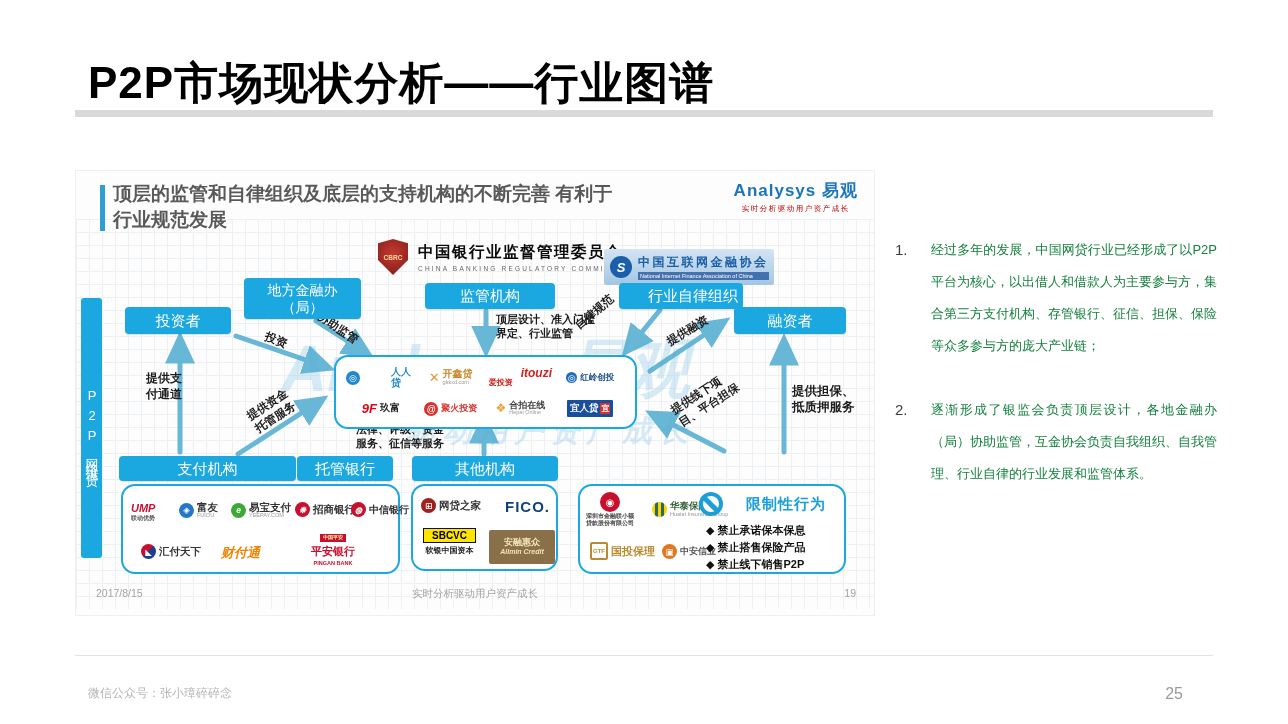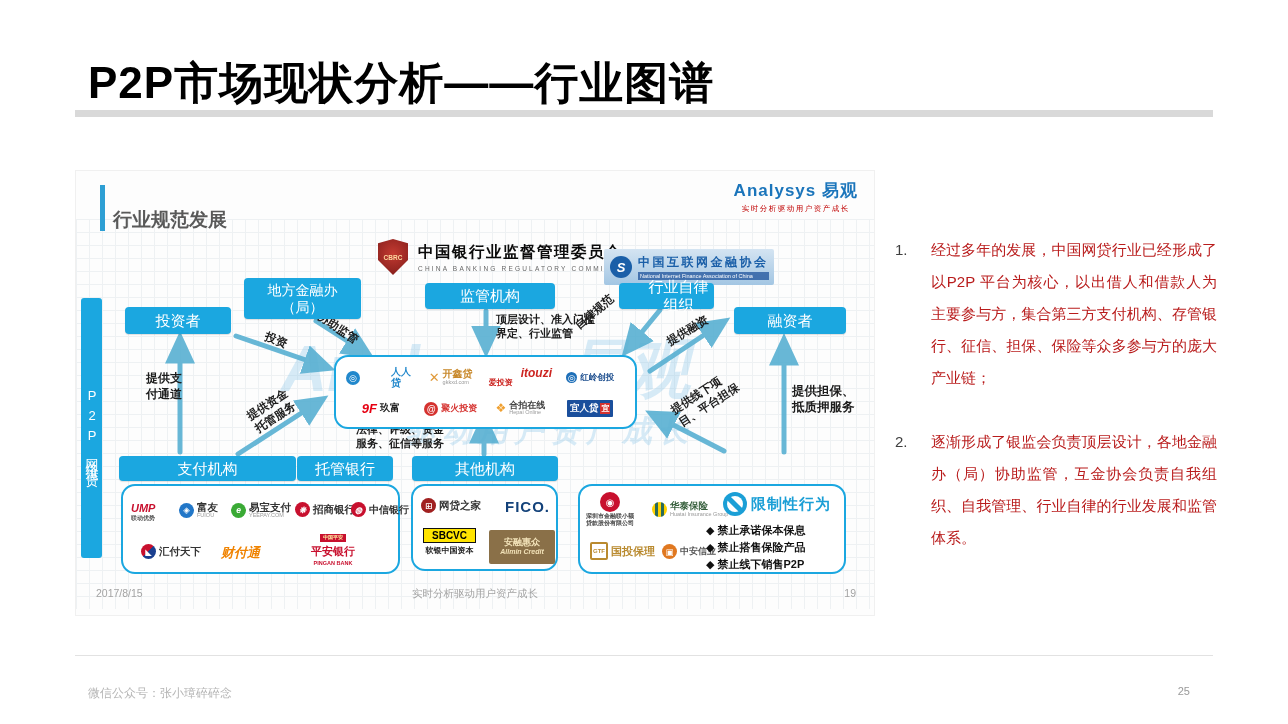--- a/index.html
+++ b/index.html
@@ -107,58 +107,58 @@
   .ht small { font-size:5px; color:#777; }
   .gtf { border:2px solid #b98a2f; color:#b98a2f; font-size:6px; font-weight:800; width:18px; height:18px; display:flex; align-items:center; justify-content:center; border-radius:2px; }
   .gtf-name { color:#b98a2f; font-size:11px; font-weight:800; }
   .ic-za { background:#e07820; border-radius:2px; }
   .za-name { font-size:9px; color:#555; }
 
   .ban { position:relative; width:24px; height:24px; flex:0 0 auto; }
   .ban .c1 { position:absolute; inset:0; border-radius:50%; background:#1b9fd6; }
   .ban .c2 { position:absolute; inset:4px; border-radius:50%; background:#fff; }
   .ban .sl { position:absolute; left:2px; top:10px; width:20px; height:5px; background:#1b9fd6; transform:rotate(45deg); }
-  .restr-head { position:absolute; left:143px; top:6px; display:flex; align-items:center; gap:4px; }
+  .restr-head { position:absolute; left:119px; top:6px; display:flex; align-items:center; gap:23px; }
   .restr-title { font-size:15px; font-weight:800; color:#1b9fd6; letter-spacing:1px; }
   .restr-items { position:absolute; left:126px; top:36px; font-size:11px; font-weight:800; color:#111; line-height:17px; }
 
   .dg-footer { position:absolute; left:0; top:416px; width:100%; font-size:10.5px; color:#a3a3a3; }
   .dg-footer .fl { position:absolute; left:20px; }
   .dg-footer .fc { position:absolute; left:0; width:100%; text-align:center; }
   .dg-footer .fr { position:absolute; right:18px; }
 
   
   .notes { position:absolute; left:895px; top:234px; width:322px; }
   .note { display:flex; margin-bottom:32px; }
   .note .num { width:36px; font-size:15px; color:#3f3f3f; flex:0 0 auto; line-height:32px; }
-  .note .ntext { flex:1; font-size:15px; color:#b91c1c; line-height:32px; text-align:justify; }
+  .note .ntext { flex:1; font-size:13px; color:#15803d; line-height:32px; text-align:justify; }
 
   
   .footer-rule { position:absolute; left:75px; top:655px; width:1138px; height:1px; background:#e2e2e2; }
   .footer-left { position:absolute; left:88px; top:685px; font-size:12px; color:#b5b5b5; }
-  .footer-page { position:absolute; right:98px; top:685px; font-size:11px; color:#9a9a9a; }
+  .footer-page { position:absolute; right:105px; top:685px; font-size:16px; color:#9a9a9a; }
 
   svg.arrows { position:absolute; left:0; top:0; pointer-events:none; }
 </style>
 </head>
 <body>
 
 <div class="slide">
 
   <h1 class="page-title">P2P市场现状分析——行业图谱</h1>
   <div class="title-rule"></div>
 
   <div class="diagram">
     <div class="gridarea"></div>
     <div class="wm wm1">Analysys易观</div>
     <div class="wm wm2">驱动用户资产成长</div>
 
     <div class="dg-accent"></div>
     <div class="dg-title">
-      <br>
+      <span>顶层的监管和自律组织及底层的支持机构的不断完善  有利于</span><br>
       <span>行业规范发展</span>
     </div>
     <div class="brand">
       <div class="brand-name">Analysys 易观</div>
       <div class="brand-tag">实时分析驱动用户资产成长</div>
     </div>
 
     <div class="cbrc">
       <span class="shield">CBRC</span>
       <span>
@@ -223,21 +223,21 @@
       <span>抵质押服务</span>
     </div>
 
     <div class="sidebar">P2P网络借贷</div>
 
     <div class="node" style="left:168px;top:107px;width:117px;height:41px;font-size:14px;">
       <span>地方金融办</span>
       <span>（局）</span>
     </div>
     <div class="node" style="left:349px;top:112px;width:130px;height:26px;">监管机构</div>
-    <div class="node" style="left:543px;top:112px;width:95px;height:26px;padding-left:24px;">行业自律组织</div>
+    <div class="node" style="left:543px;top:112px;width:124px;height:26px;padding-left:24px;">行业自律组织</div>
     <div class="node" style="left:49px;top:136px;width:106px;height:27px;">投资者</div>
     <div class="node" style="left:658px;top:136px;width:112px;height:27px;text-align:center;">融资者</div>
     <div class="node" style="left:43px;top:285px;width:177px;height:25px;">支付机构</div>
     <div class="node" style="left:221px;top:285px;width:96px;height:25px;">托管银行</div>
     <div class="node" style="left:336px;top:285px;width:146px;height:25px;">其他机构</div>
 
     <div class="lbox centerbox">
       <span class="plg p0">
         <i class="pic">◎</i>
         <span class="ptxt">

